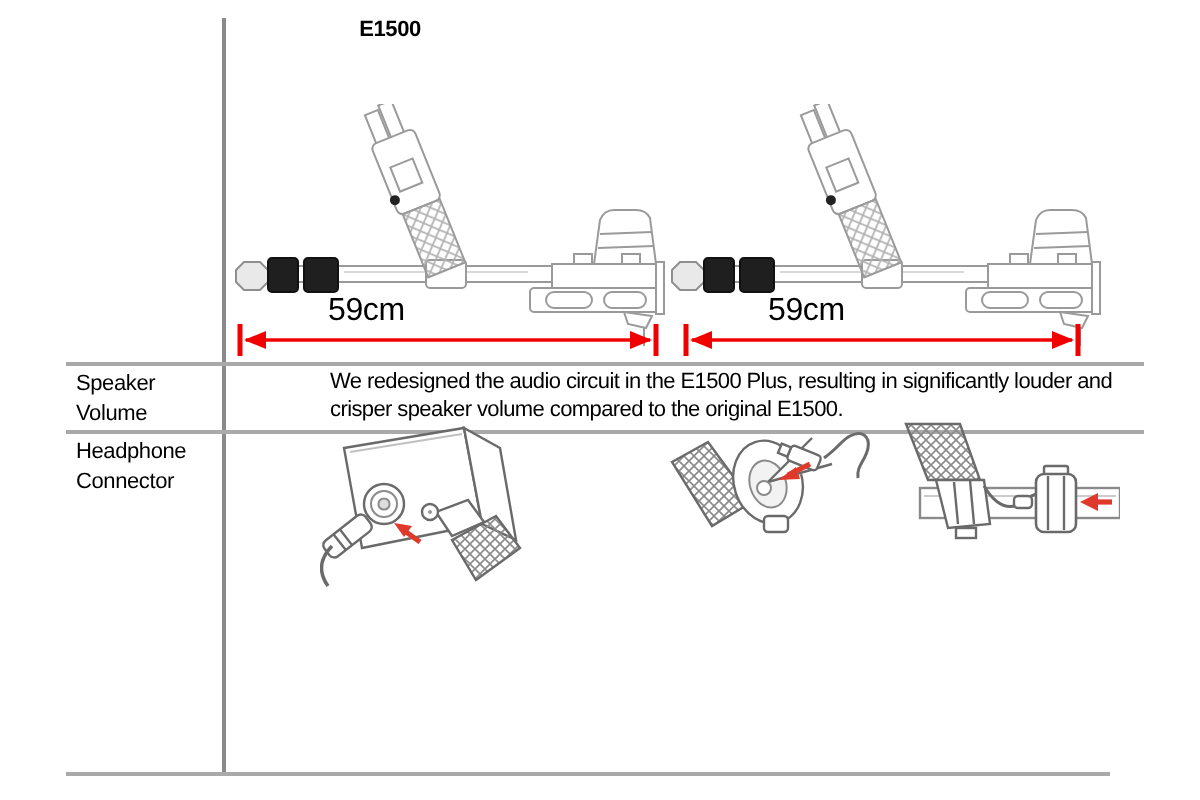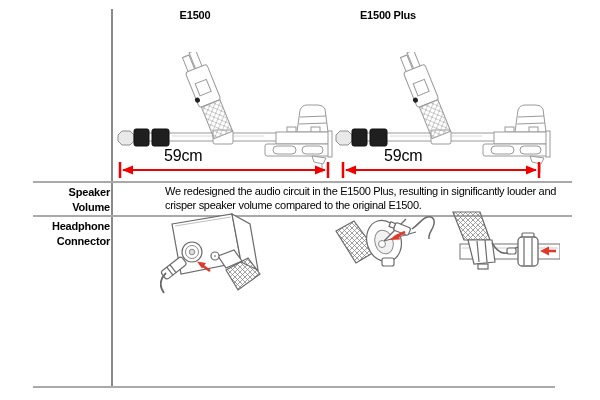--- a/index.html
+++ b/index.html
@@ -9,22 +9,22 @@
   }
   .abs{position:absolute;}
   .col-header{
     font-size:11px;font-weight:bold;text-align:center;width:100px;
     letter-spacing:-0.2px;
   }
   .dim-label{
     font-size:16px;text-align:left;width:120px;letter-spacing:-0.2px;
   }
   .row-label{
-    font-size:11px;font-weight:bold;line-height:14.5px;white-space:pre-line;
-    width:72px;letter-spacing:-0.2px;text-align:right;
+    font-size:11px;font-weight:normal;line-height:14.5px;white-space:pre-line;
+    width:72px;letter-spacing:-0.2px;
   }
   .body-text{
     font-size:11px;line-height:14.4px;white-space:pre-line;letter-spacing:-0.3px;margin-left:48px;
   }
   .hrule{background:#a9a9a9;height:1.5px;}
   .hrule-bottom{background:#a9a9a9;height:2px;}
   .vrule{background:#8a8a8a;width:1.5px;}
   svg{display:block;}
 </style>
 </head>
@@ -72,21 +72,20 @@
       <polygon points="196,104 210,106 207,112 198,110"></polygon>
       <line x1="206" y1="112" x2="206" y2="121"></line>
       <rect x="212" y="79" width="4" height="26"></rect>
     </g>
   </defs>
 </svg>
 
 <div class="page">
 
   <div class="abs col-header" style="left:145px;top:9px">E1500</div>
-  <div class="abs col-header" style="left:338px;top:9px">E1500 Plus</div>
 
   <div class="abs vrule" style="left:111px;top:9px;height:378px"></div>
 
   <svg class="abs" style="left:116px;top:52px" width="218" height="122" viewBox="0 0 218 122">
     <use href="#detector-art" xlink:href="#detector-art"></use>
   </svg>
   <svg class="abs" style="left:334px;top:52px" width="218" height="122" viewBox="0 0 218 122">
     <use href="#detector-art" xlink:href="#detector-art"></use>
   </svg>
 

